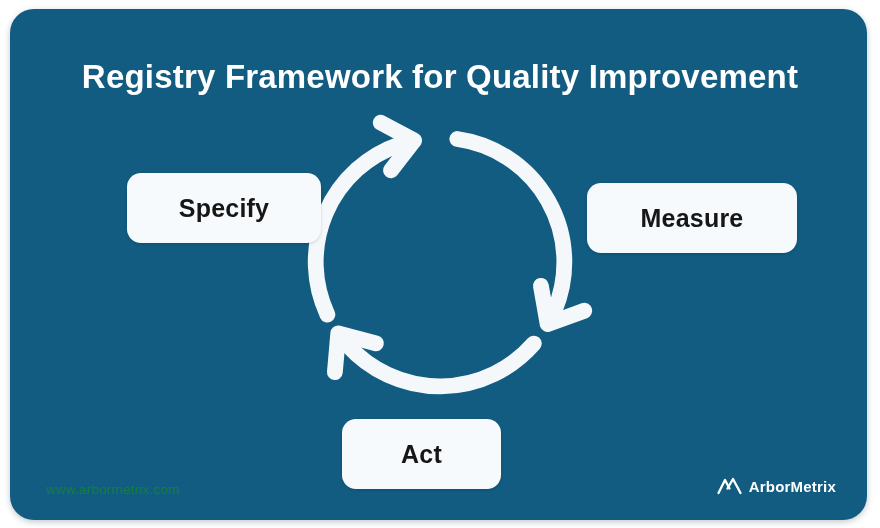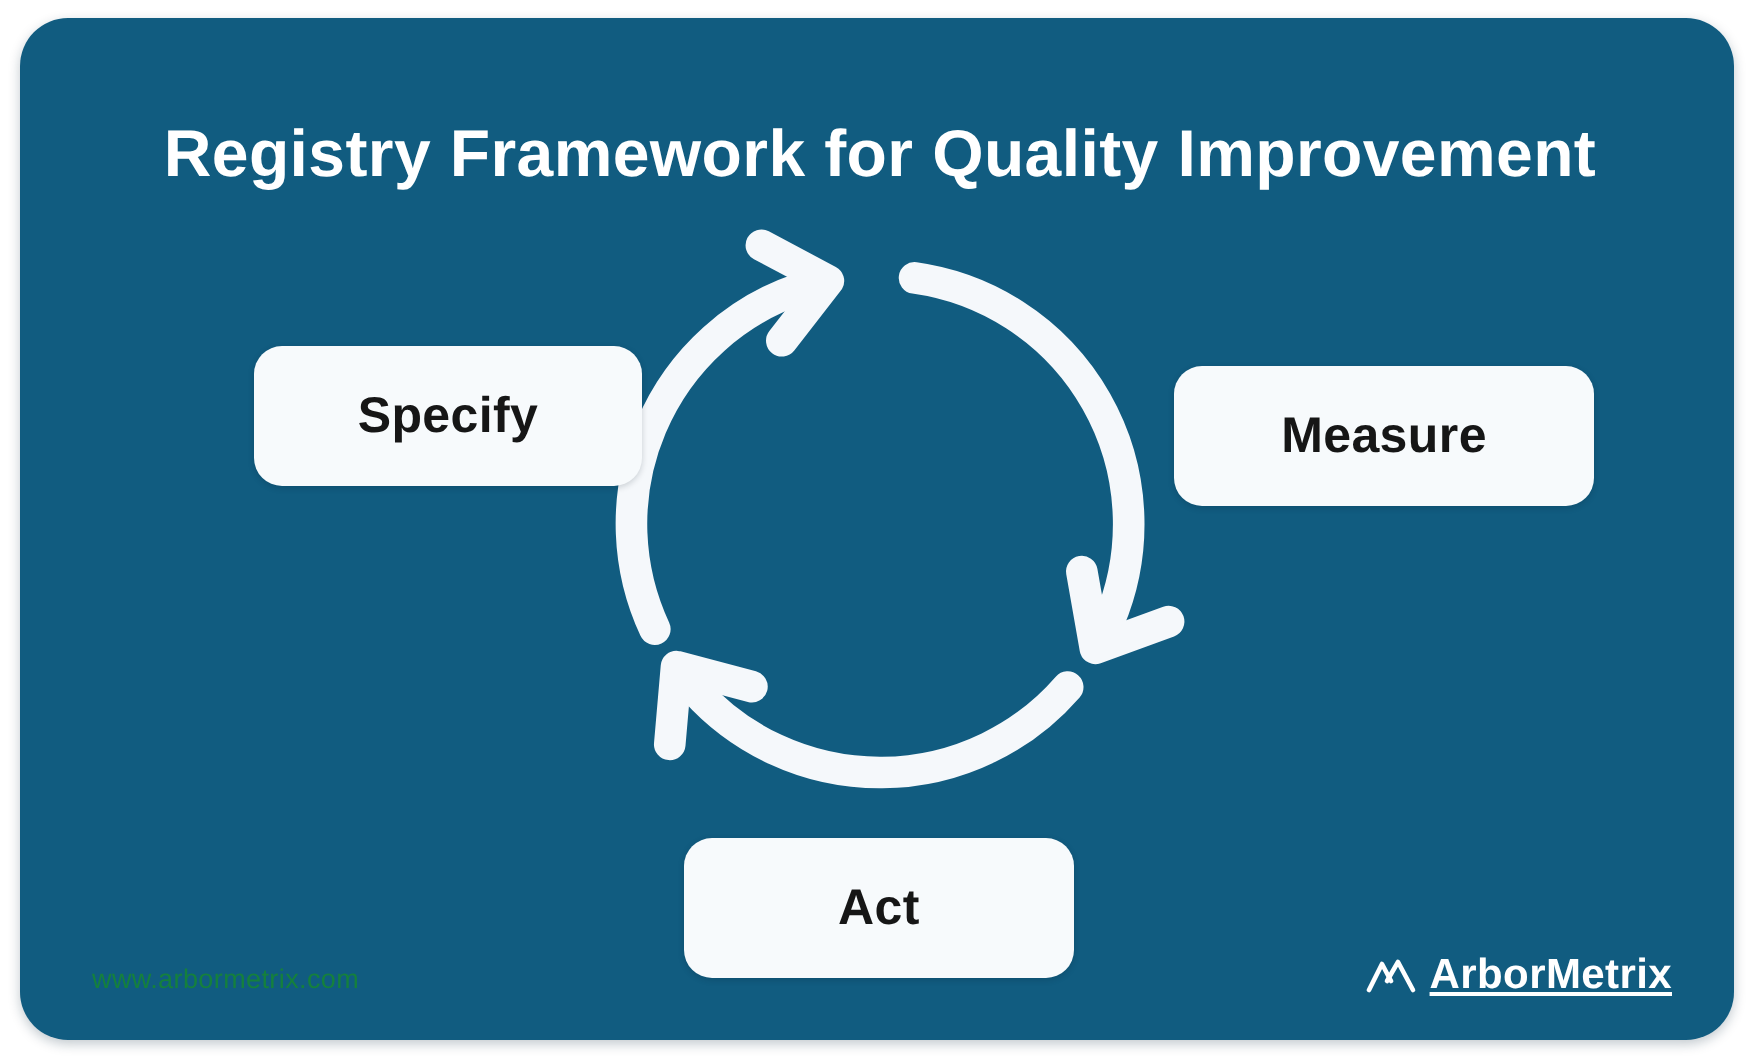--- a/index.html
+++ b/index.html
@@ -57,43 +57,42 @@
     box-shadow: 0 1px 3px rgba(0, 20, 35, 0.18);
   }
   .step span {
     font-size: 25px;
     font-weight: bold;
     color: #161616;
     letter-spacing: 0.2px;
   }
   .step-specify { left: 87px;  top: 173px; width: 194px; margin-left: 40px; }
   .step-measure { left: 587px; top: 171px; width: 210px; margin-top: 12px; }
-  .step-act     { left: 342px; top: 419px; width: 195px; }
+  .step-act     { left: 342px; top: 419px; width: 159px; }
   .website {
     position: absolute;
     left: 46px;
     top: 482px;
     font-size: 13.5px;
     color: #15803d;
     letter-spacing: 0.2px;
   }
   .brand {
     position: absolute;
     right: 44px;
     top: 476px;
     display: flex;
     align-items: center;
     gap: 6px;
     color: #ffffff;
   }
   .brand .brand-name {
-    font-size: 21px;
+    font-size: 15px;
     font-weight: bold;
     letter-spacing: 0.2px;
-    text-decoration: underline;
   }
   .brand svg { display: block; }
 </style>
 </head>
 <body>
 
 <div class="stage">
   <div class="card"></div>
 
   <h1 class="title">Registry Framework for Quality Improvement</h1>

